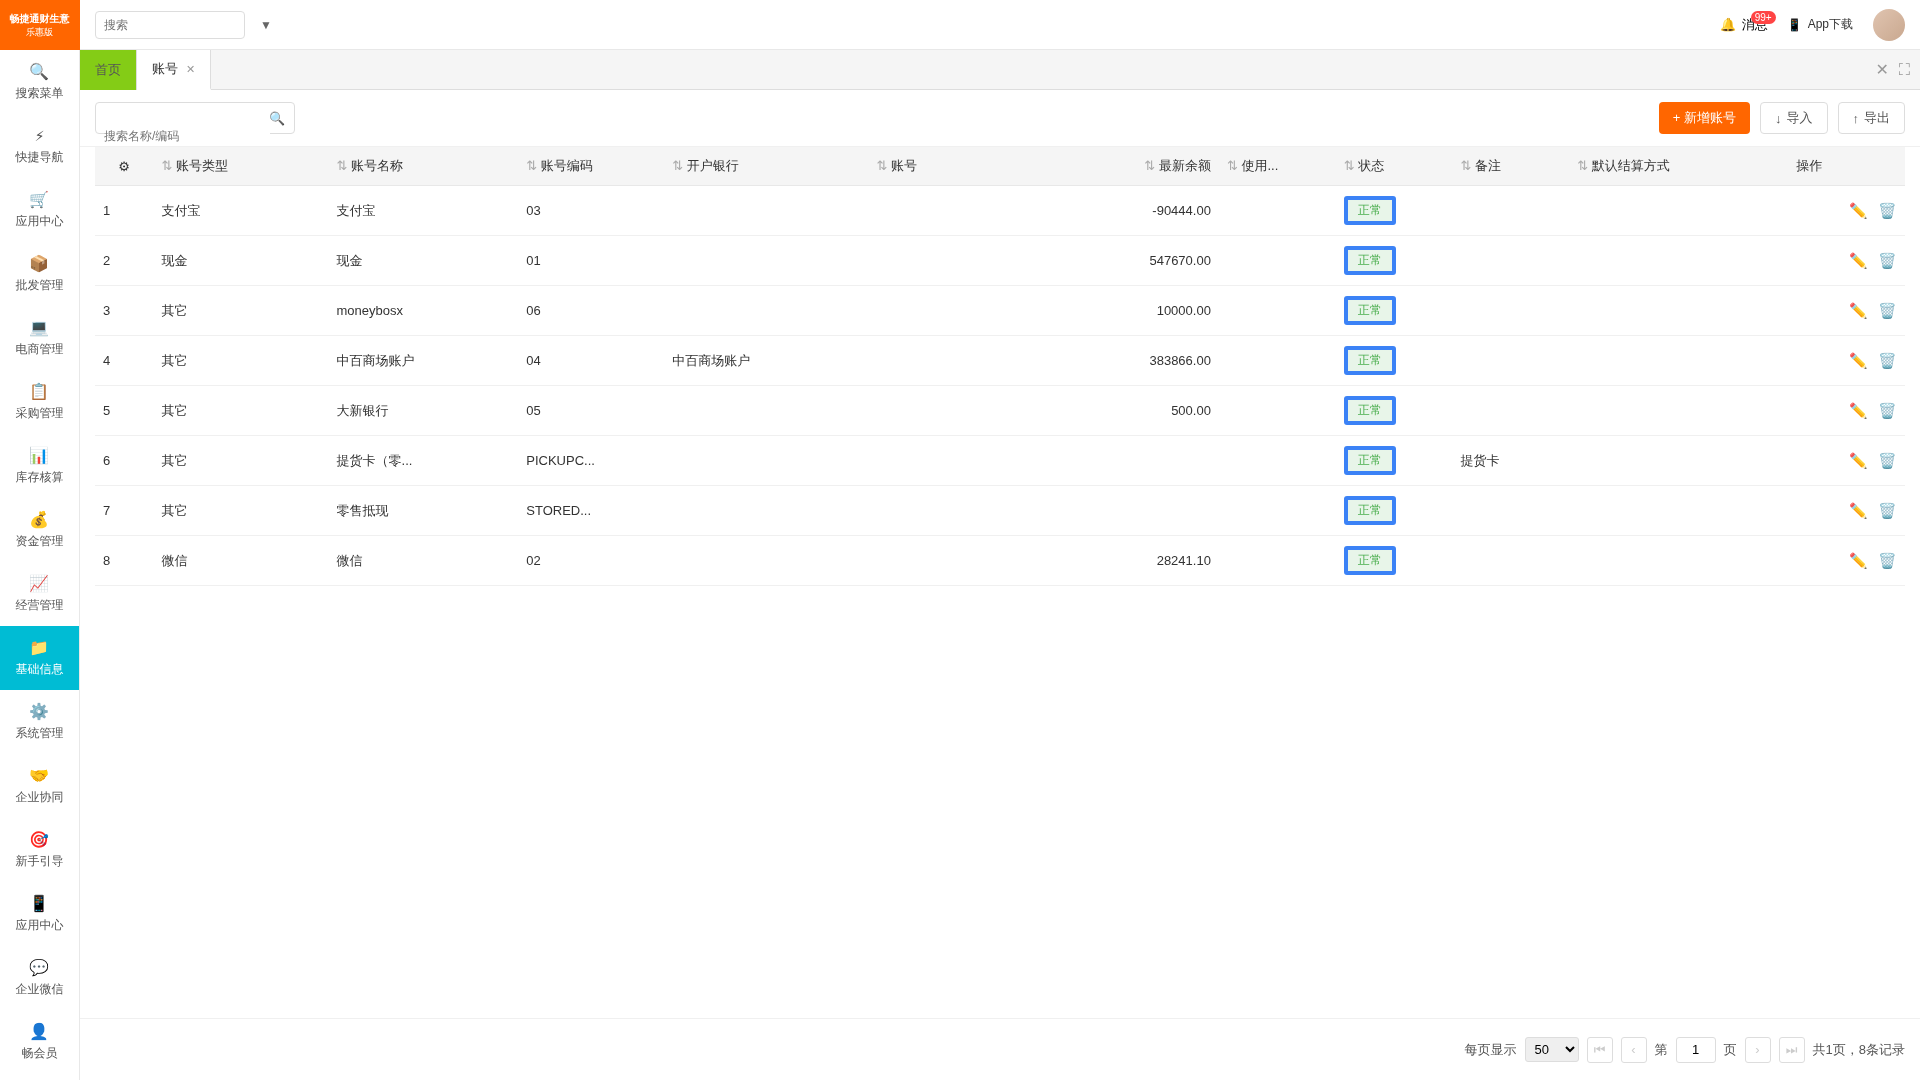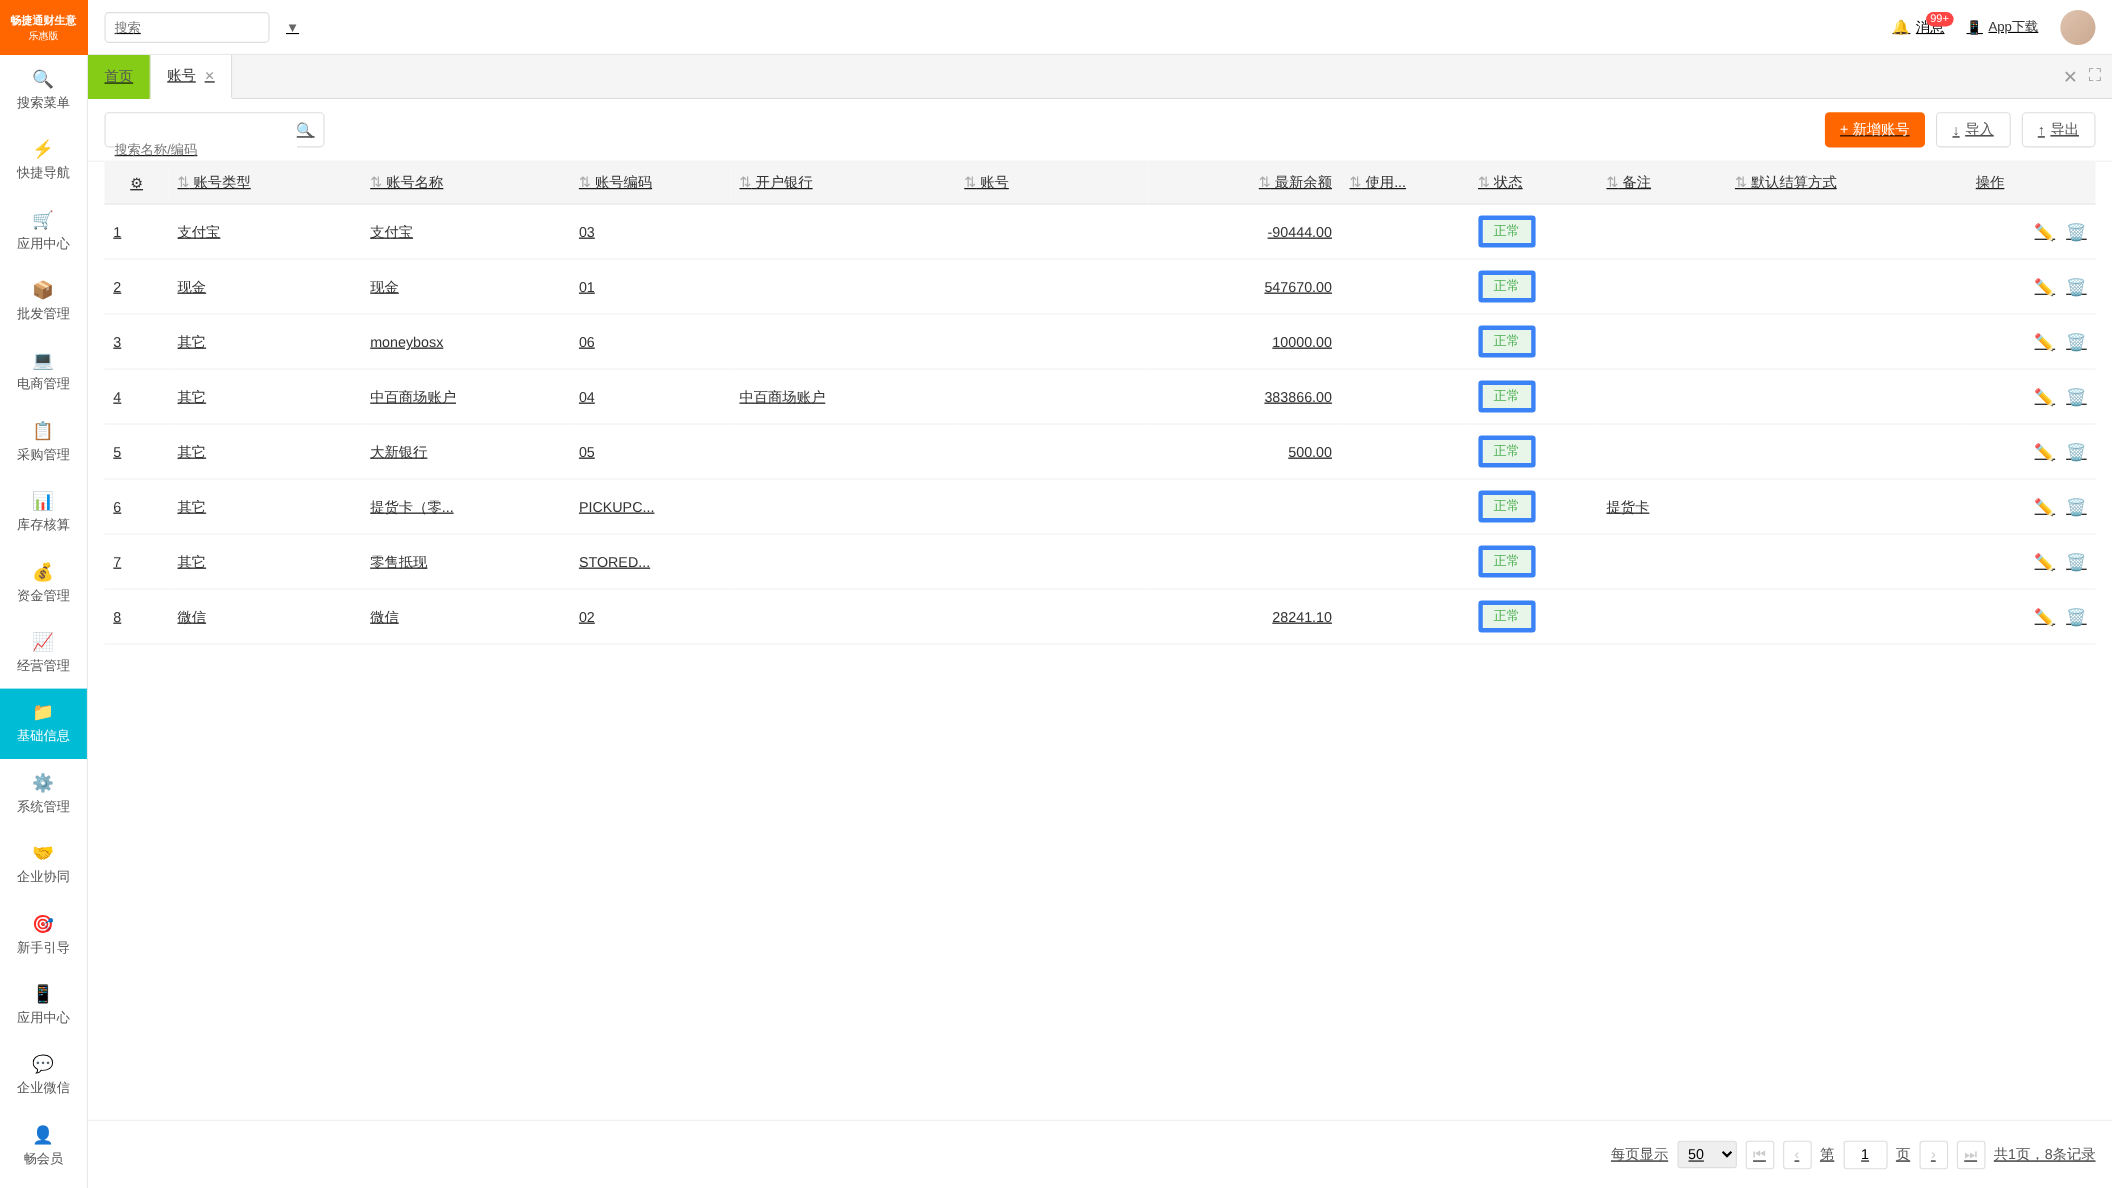--- a/index.html
+++ b/index.html
@@ -8,20 +8,21 @@
     
     .sidebar {
       width: 80px;
       background: #fff;
       display: flex;
       flex-direction: column;
       align-items: center;
       border-right: 1px solid #e8e8e8;
       flex-shrink: 0;
       height: 100%;
+      font-family: Liberation Mono, monospace;
     }
     .sidebar-logo {
       width: 80px;
       height: 50px;
       background: #ff6600;
       display: flex;
       align-items: center;
       justify-content: center;
       flex-direction: column;
     }
@@ -48,21 +49,20 @@
     .sidebar-item.active { background: #00bcd4; color: #fff; }
     .sidebar-icon { font-size: 16px; }
 
     
     .main-area {
       flex: 1;
       display: flex;
       flex-direction: column;
       height: 100%;
       overflow: hidden;
-      text-decoration: underline;
     }
 
     
     .top-header {
       height: 50px;
       background: #fff;
       display: flex;
       align-items: center;
       justify-content: space-between;
       padding: 0 15px;

